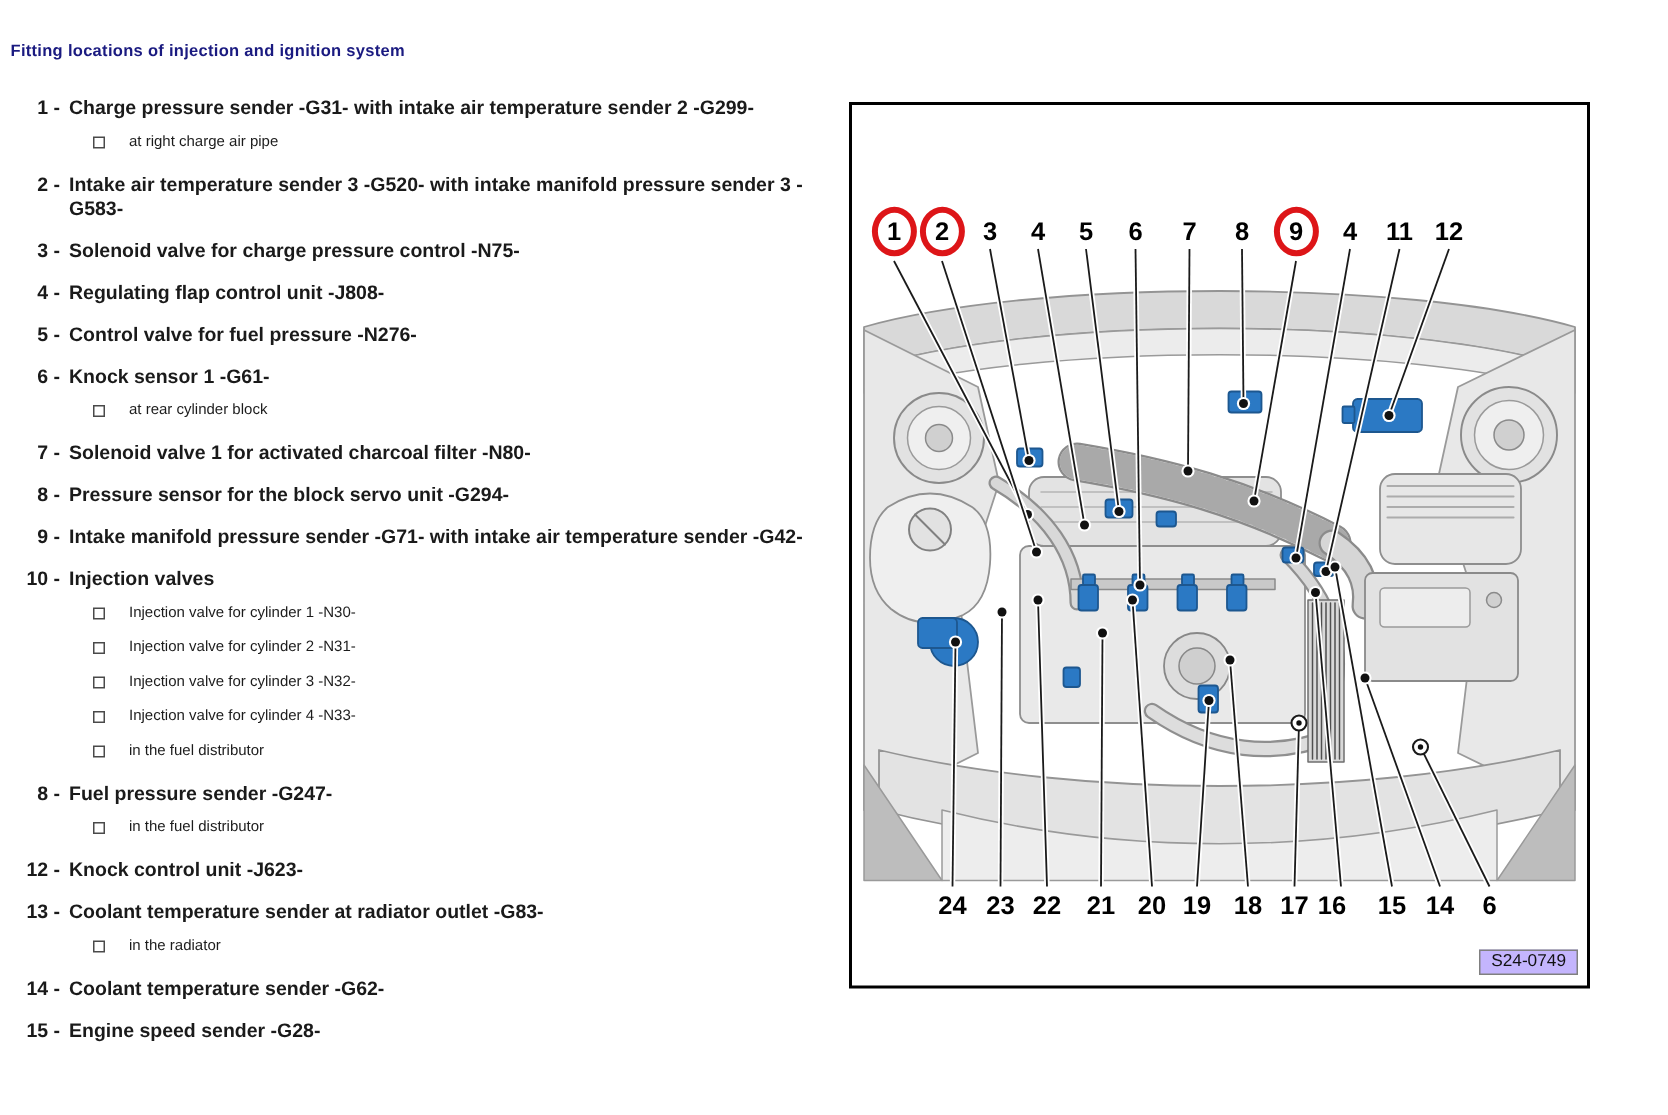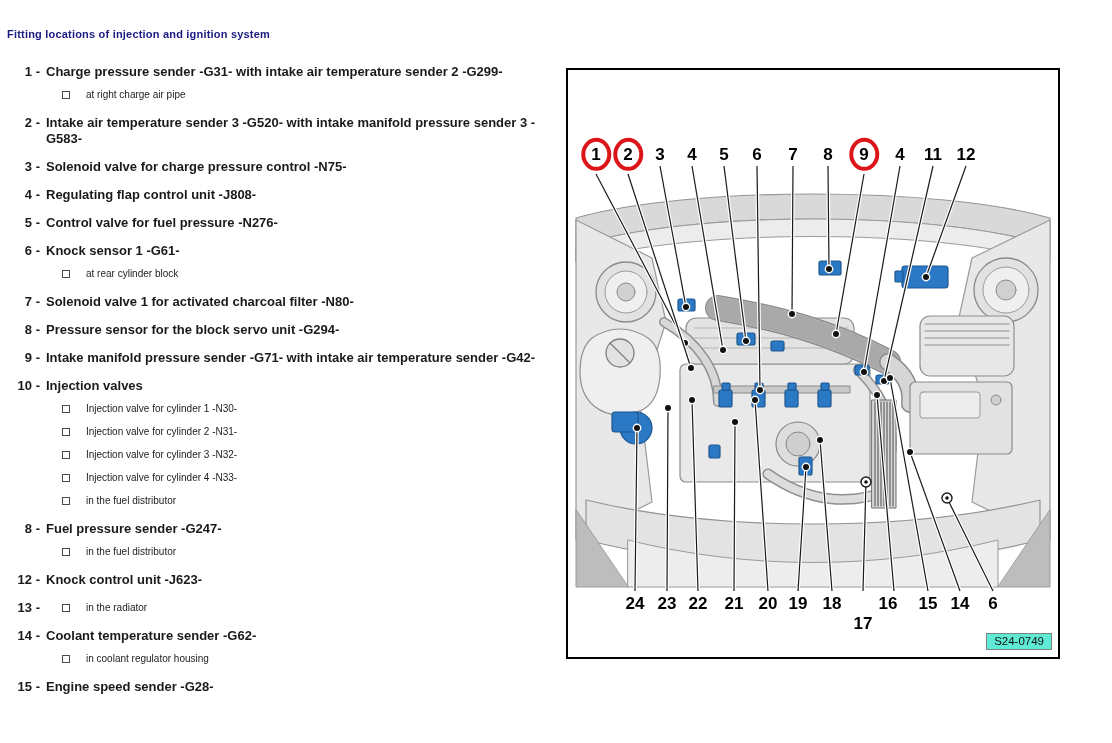--- a/index.html
+++ b/index.html
@@ -18,21 +18,21 @@
                border:1.3px solid #4a4a4a;background:#fff;}
   
   .figure{position:absolute;left:566px;top:68px;width:490px;height:587px;
           border:2px solid #000;background:#fff;}
   .figure svg{position:absolute;left:0;top:0;}
   .callout{position:absolute;transform:translateX(-50%);font-size:17px;font-weight:bold;
            color:#000;white-space:nowrap;}
   .callout.circled::before{content:'';position:absolute;left:50%;top:50%;
            transform:translate(-50%,-52%);width:22px;height:25px;
            border:4px solid #dd1518;border-radius:50%;}
-  .figcode{position:absolute;right:6px;top:563px;border:1px solid #808080;background:#5eead4;
+  .figcode{position:absolute;right:6px;top:563px;border:1px solid #808080;background:#c4b5fd;
            padding:1px 7px 2px 7px;font-size:11.5px;color:#111;}
 </style>
 </head>
 <body>
 
 <div class="page">
   <h1 class="title">Fitting locations of injection and ignition system</h1>
 
   <div class="legend" id="legend">
       <div class="item"><span class="num">1 -</span><span> Charge pressure sender -G31- with intake air temperature sender 2 -G299-</span></div>
@@ -48,24 +48,23 @@
       <div class="item"><span class="num">9 -</span><span> Intake manifold pressure sender -G71- with intake air temperature sender -G42-</span></div>
       <div class="item"><span class="num">10 -</span><span> Injection valves</span></div>
       <div class="sub"><span class="bullet"></span><span>Injection valve for cylinder 1 -N30-</span></div>
       <div class="sub"><span class="bullet"></span><span>Injection valve for cylinder 2 -N31-</span></div>
       <div class="sub"><span class="bullet"></span><span>Injection valve for cylinder 3 -N32-</span></div>
       <div class="sub"><span class="bullet"></span><span>Injection valve for cylinder 4 -N33-</span></div>
       <div class="sub"><span class="bullet"></span><span>in the fuel distributor</span></div>
       <div class="item"><span class="num">8 -</span><span> Fuel pressure sender -G247-</span></div>
       <div class="sub"><span class="bullet"></span><span>in the fuel distributor</span></div>
       <div class="item"><span class="num">12 -</span><span> Knock control unit -J623-</span></div>
-      <div class="item"><span class="num">13 -</span></div>
+      <div class="item"><span class="num">13 -</span><span> Coolant temperature sender at radiator outlet -G83-</span></div>
       <div class="sub"><span class="bullet"></span><span>in the radiator</span></div>
       <div class="item"><span class="num">14 -</span><span> Coolant temperature sender -G62-</span></div>
-      <div class="sub"><span class="bullet"></span><span>in coolant regulator housing</span></div>
       <div class="item"><span class="num">15 -</span><span> Engine speed sender -G28-</span></div>
     </div>
 
   <div class="figure">
     <svg id="engsvg" width="490" height="587" viewBox="0 0 490 587">
       <g stroke-linejoin="round" stroke-linecap="round">
 
         <path d="M8,148 C120,116 370,116 482,148 L482,176 C370,140 120,140 8,176 Z" fill="#d9d9d9" stroke="#949494" stroke-width="1.2"></path>
         <path d="M8,176 C120,140 370,140 482,176 L482,192 C370,158 120,158 8,192 Z" fill="#ececec" stroke="#9a9a9a" stroke-width="1"></path>
 
@@ -272,21 +271,21 @@
         <span class="callout" style="left: 398px; top: 75px;">12</span>
       </div>
     <div id="botnums">
         <span class="callout" style="left: 67px; top: 524px;">24</span>
         <span class="callout" style="left: 99px; top: 524px;">23</span>
         <span class="callout" style="left: 130px; top: 524px;">22</span>
         <span class="callout" style="left: 166px; top: 524px;">21</span>
         <span class="callout" style="left: 200px; top: 524px;">20</span>
         <span class="callout" style="left: 230px; top: 524px;">19</span>
         <span class="callout" style="left: 264px; top: 524px;">18</span>
-        <span class="callout" style="left: 295px; top: 524px; margin-top: 20px;">17</span>
+        <span class="callout" style="left: 295px; top: 524px;">17</span>
         <span class="callout" style="left: 320px; top: 524px; text-align: center;">16</span>
         <span class="callout" style="left: 360px; top: 524px;">15</span>
         <span class="callout" style="left: 392px; top: 524px;">14</span>
         <span class="callout" style="left: 425px; top: 524px;">6</span>
       </div>
 
     <div class="figcode">
       <span>S24-0749</span>
     </div>
   </div>

